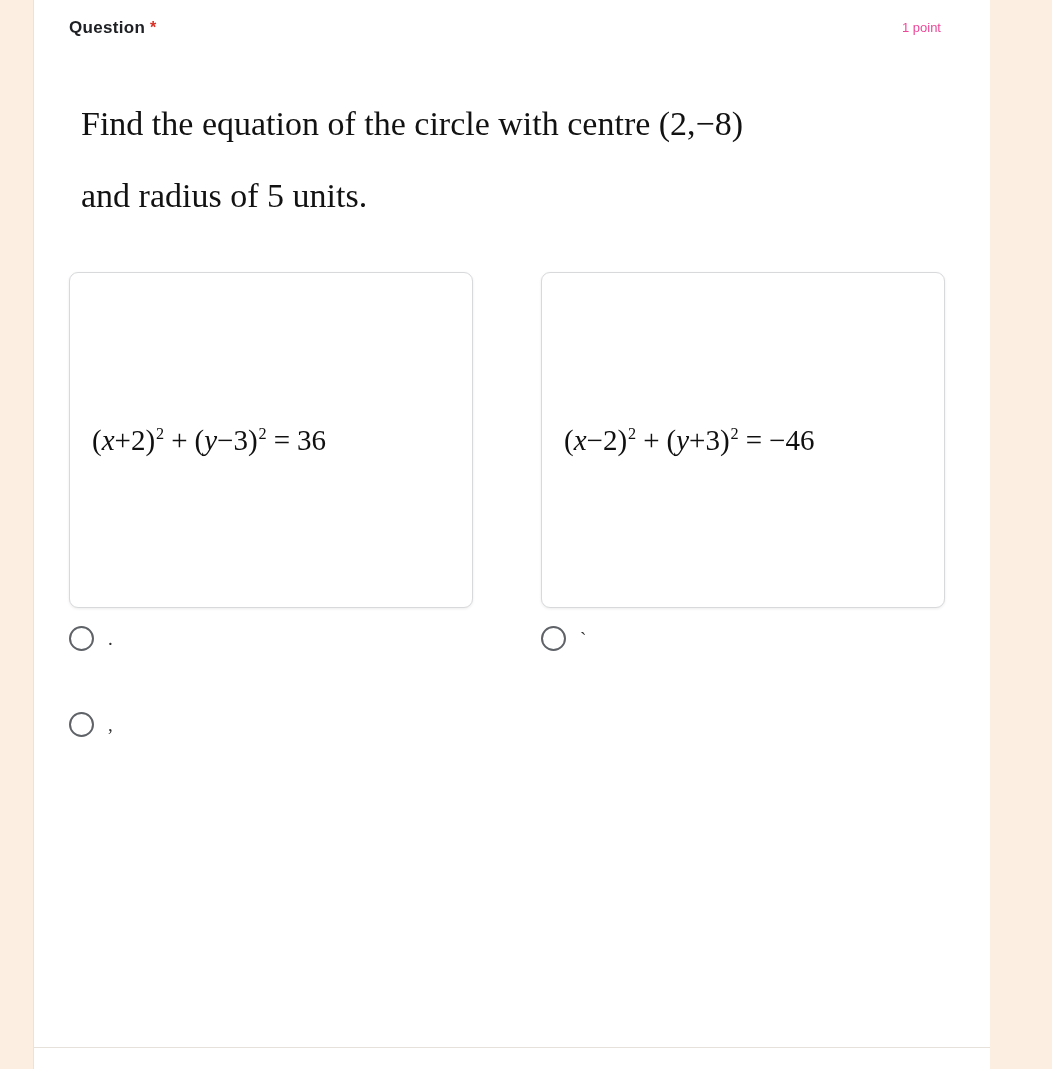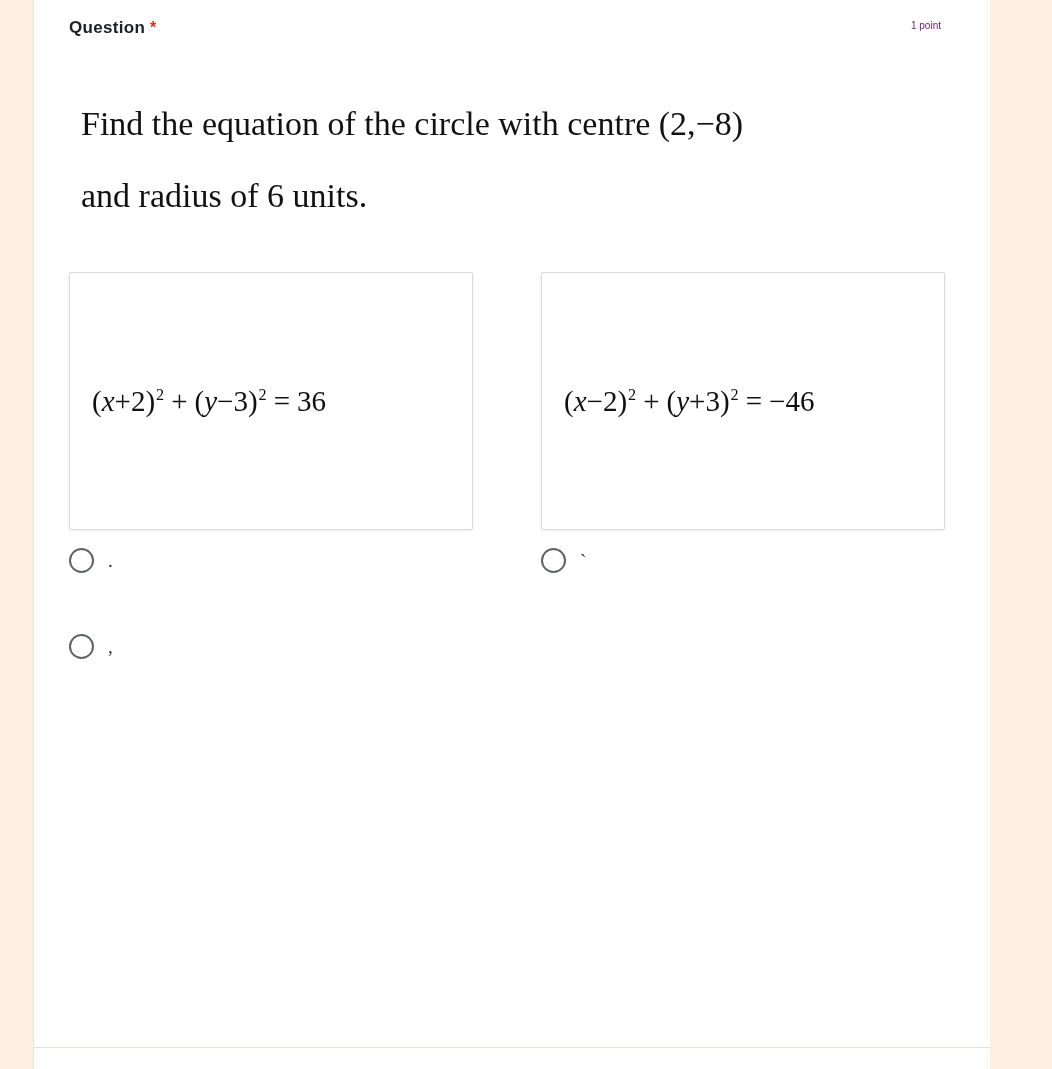--- a/index.html
+++ b/index.html
@@ -12,37 +12,37 @@
   }
   .page{
     position:absolute;left:33px;top:0;width:957px;height:1069px;
     background:#ffffff;
     border-left:1px solid #ece3d8;
     padding:18px 49px 0 35px;
   }
   .header{display:flex;justify-content:space-between;align-items:flex-start}
   .qlabel{font-size:17px;font-weight:700;color:#202124;letter-spacing:.3px}
   .req{color:#d93025;margin-left:5px;font-weight:700}
-  .points{font-size:10px;color:#701a75;padding-top:2px}
+  .points{font-size:13px;color:#ec4899;padding-top:2px}
   .question{
     font-family:"Liberation Serif","DejaVu Serif",serif;
     font-size:34px;color:#121212;
     margin:50px 0 0 12px;
     line-height:72px;font-weight:400;
   }
   .grid{
     margin-top:40px;
     display:grid;
     grid-template-columns:404px 404px;
     column-gap:68px;
     row-gap:40px;
   }
   .card{
-    height:258px;background:#ffffff;
-    border:1px solid #d8d9db;border-radius:2px;
+    height:336px;background:#ffffff;
+    border:1px solid #d8d9db;border-radius:9px;
     box-shadow:0 1px 3px rgba(0,0,0,.08);
     display:flex;align-items:center;
     padding:0 12px 0 22px;
     cursor:pointer;
     text-align:right;
   }
   .eq{
     font-family:"Liberation Serif","DejaVu Serif",serif;
     font-size:29px;color:#101010;white-space:nowrap;
   }
@@ -71,21 +71,21 @@
 
   <div class="header">
     <div>
       <span class="qlabel">Question</span><span class="req">*</span>
     </div>
     <span class="points">1 point</span>
   </div>
 
   <div class="question">
     <div>Find the equation of the circle with centre (2,−8)</div>
-    <div>and radius of 6 units.</div>
+    <div>and radius of 5 units.</div>
   </div>
 
   <div class="grid">
 
     <div>
       <div class="card">
         <div class="eq"><span>(</span><i>x</i><span>+2)</span><sup>2</sup><span class="op">+</span><span>(</span><i>y</i><span>−3)</span><sup>2</sup><span class="op">=</span><span>36</span></div>
       </div>
       <div class="radiorow">
         <span class="radio"></span>

